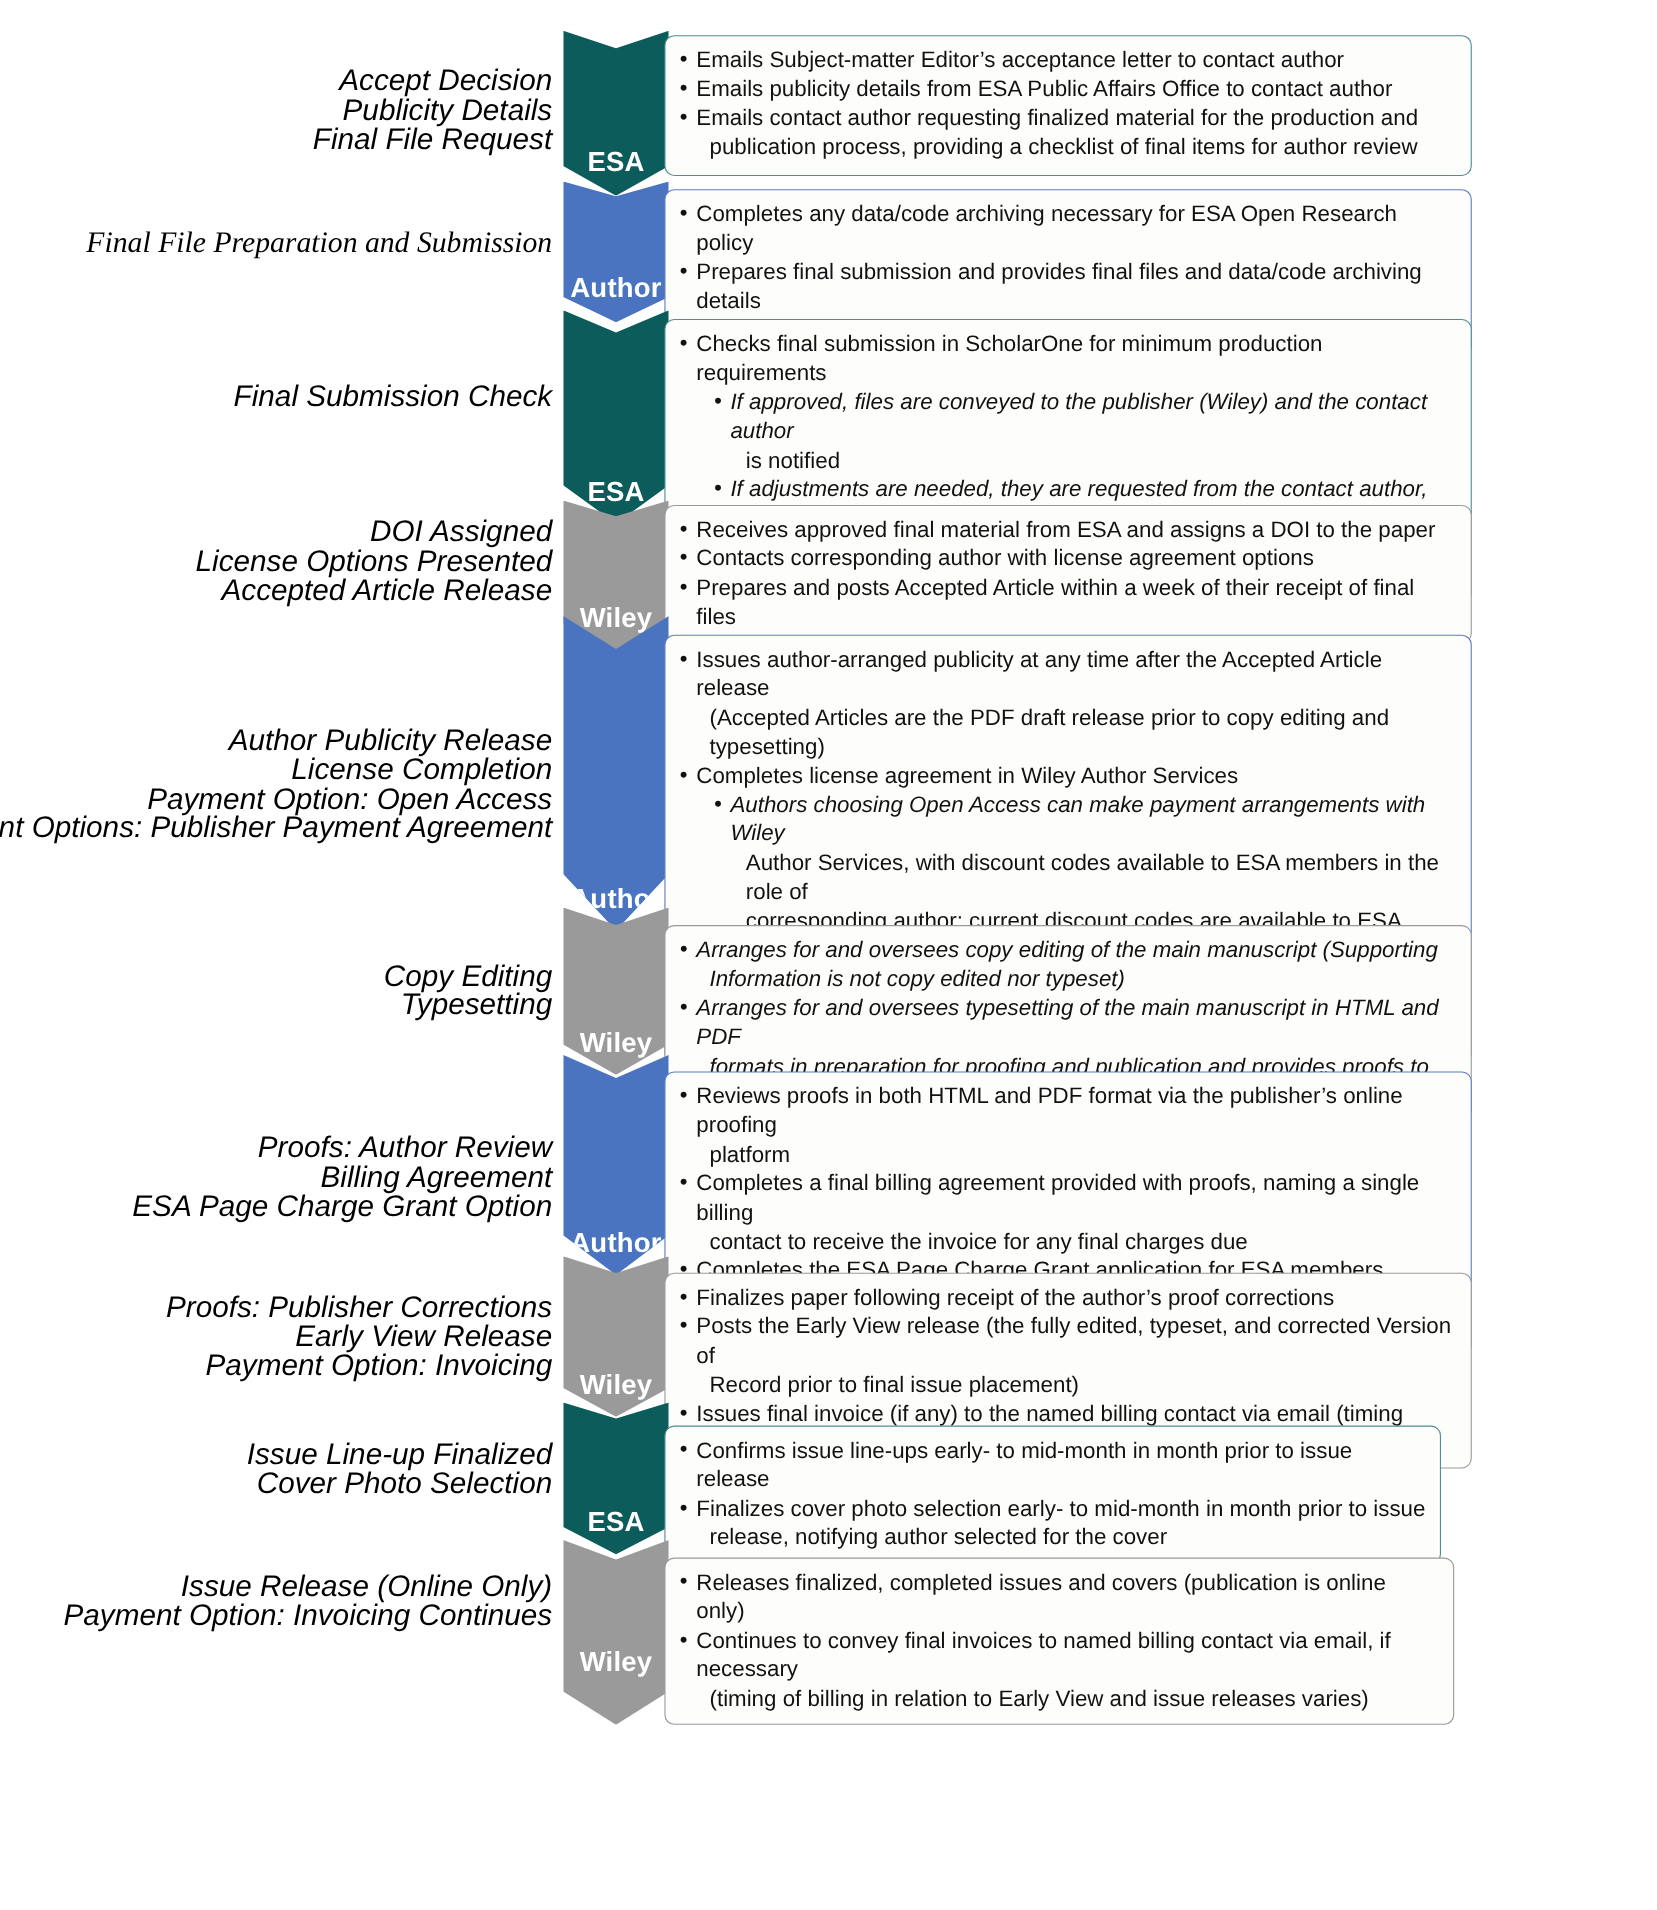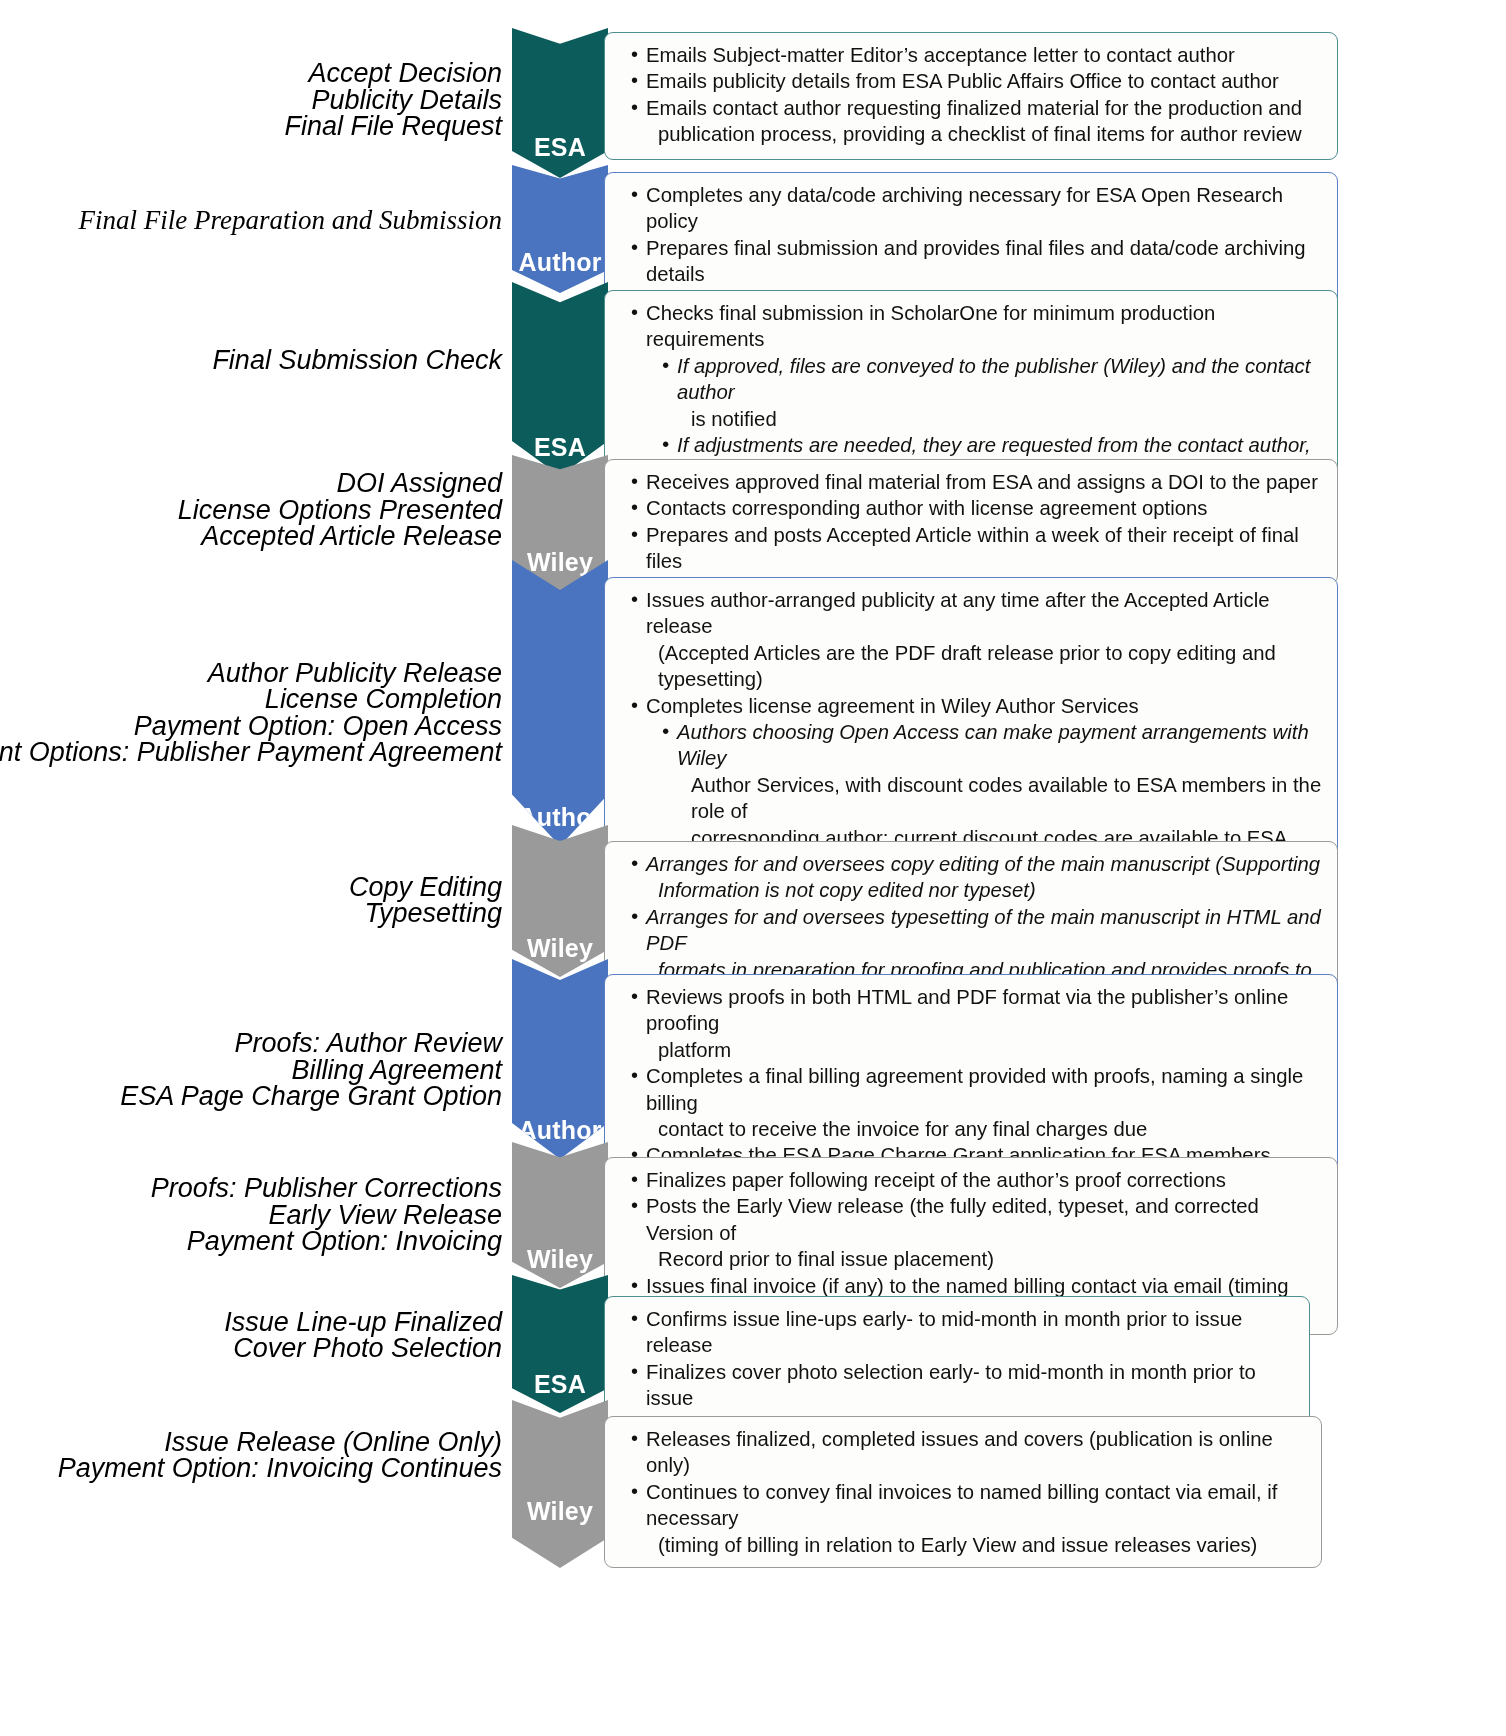--- a/index.html
+++ b/index.html
@@ -55,21 +55,21 @@
     letter-spacing: .2px;
   }
 
   
   .panel {
     position: absolute;
     left: 604px;
     background: #fdfdfb;
     border: 1.4px solid #7d7d7d;
     border-radius: 9px;
-    padding: 9px 13px 9px 24px;
+    padding: 9px 13px 9px 11px;
   }
   .panel.teal   { border-color: #4d8e8e; }
   .panel.blue   { border-color: #5b7fc2; }
   .panel.grey   { border-color: #9a9a9a; }
 
   ul.bl { list-style: none; margin: 0; padding: 0; }
   ul.bl > li {
     position: relative;
     padding-left: 17px;
     font-size: 20.3px;

